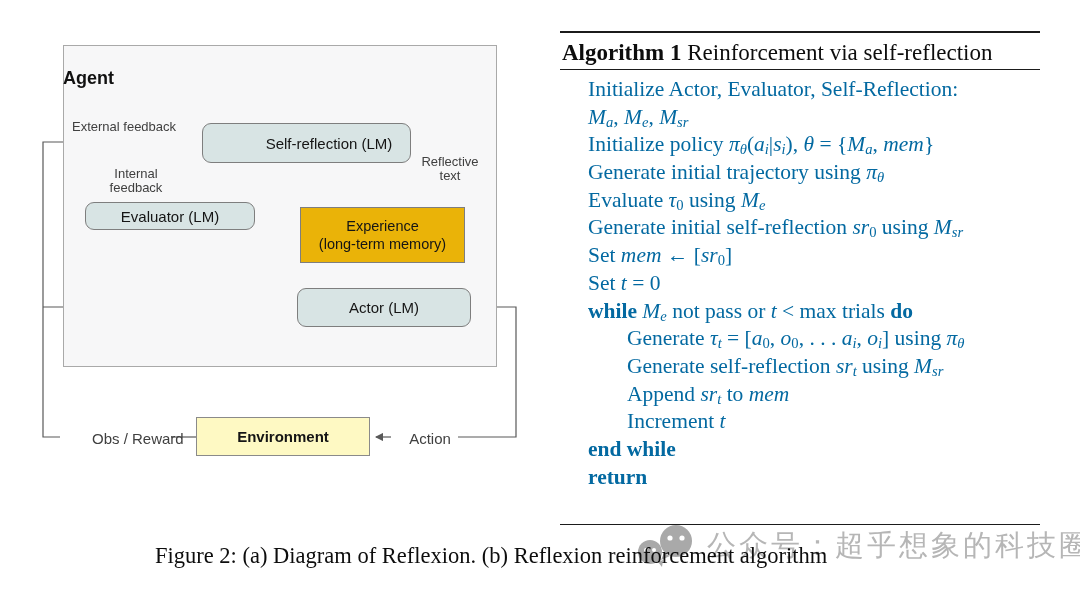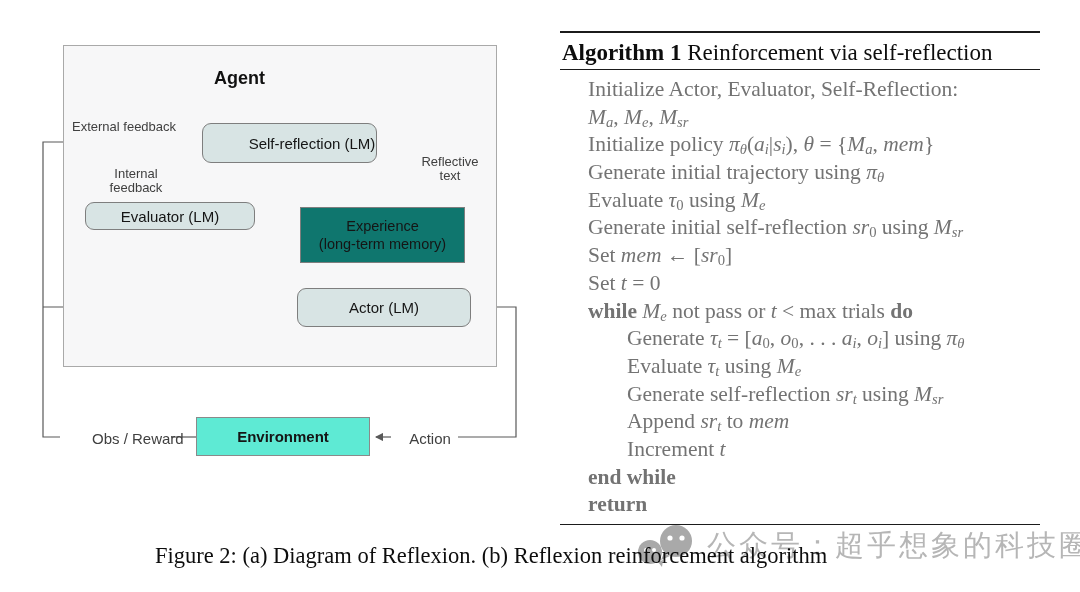--- a/index.html
+++ b/index.html
@@ -6,48 +6,48 @@
   #page{position:relative;width:1080px;height:592px;background:#ffffff;overflow:hidden;
         font-family:"Liberation Sans",sans-serif;}
 
   
   #arrows{position:absolute;left:0;top:0;}
   .box{position:absolute;box-sizing:border-box;border:1px solid #7e7e7e;
        display:flex;align-items:center;justify-content:center;text-align:center;
        color:#151515;background:#fff;}
   #agent-box{left:63px;top:45px;width:434px;height:322px;background:#f7f7f8;
              border:1px solid #a9a9a9;}
-  #agent-title{position:absolute;left:63px;top:68px;width:353px;text-align:center;
+  #agent-title{position:absolute;left:63px;top:68px;width:353px;text-align:left;
                font-weight:bold;font-size:18px;color:#111;}
   .bluebox{background:#d8e4e4;border-radius:9px;font-size:15px;}
-  .yellowbox{background:#0f766e;font-size:14.5px;line-height:18px;white-space:pre-line;}
-  #box-selfreflection{left:202px;top:123px;width:175px;height:40px;padding-left:45px;}
+  .yellowbox{background:#eab308;font-size:14.5px;line-height:18px;white-space:pre-line;}
+  #box-selfreflection{left:202px;top:123px;width:209px;height:40px;padding-left:45px;}
   #box-evaluator{left:85px;top:202px;width:170px;height:28px;}
   #box-experience{left:300px;top:207px;width:165px;height:56px;}
   #box-trajectory{left:88px;top:280px;width:169px;height:55px;}
   #box-actor{left:297px;top:288px;width:174px;height:39px;}
-  #box-environment{left:196px;top:417px;width:174px;height:39px;background:#5eead4;
+  #box-environment{left:196px;top:417px;width:174px;height:39px;background:#fef9c3;
                    border-color:#8a8a8a;font-weight:bold;font-size:15px;}
   .dlabel{position:absolute;font-size:13px;color:#404040;}
   #lbl-external{left:72px;top:119px;width:114px;}
   #lbl-internal{left:103px;top:159px;width:66px;text-align:center;white-space:pre-line;line-height:14px;margin-top:8px;}
   #lbl-reflective{left:414px;top:155px;width:72px;text-align:center;white-space:pre-line;line-height:14px;}
   #lbl-obs{left:60px;top:430px;width:112px;font-size:15px;margin-left:32px;}
   #lbl-action{left:403px;top:430px;width:54px;font-size:15px;text-align:center;}
 
   
   .rule{position:absolute;left:560px;width:480px;background:#1b1b1b;}
   #algo-rule-top{top:31px;height:2px;}
   #algo-rule-mid{top:69px;height:1.4px;}
   #algo-rule-bot{top:524px;height:1.4px;}
   #algo-title{position:absolute;left:562px;top:40px;font-family:"Liberation Serif",serif;
               font-size:23px;color:#0d0d0d;white-space:nowrap;}
   #algo-title .bseg{font-weight:bold;}
   #algo-body{position:absolute;left:588px;top:76px;font-family:"Liberation Serif",serif;
-             font-size:21.5px;color:#737373;}
+             font-size:21.5px;color:#0369a1;}
   .al{height:27.7px;line-height:27.7px;white-space:nowrap;}
   .al.ind{padding-left:39px;}
   .bseg{font-weight:bold;}
   .iseg{font-style:italic;}
   .sub{font-size:0.68em;vertical-align:-0.22em;}
 
   
   #caption{position:absolute;left:155px;top:543px;font-family:"Liberation Serif",serif;
            font-size:22.5px;color:#0d0d0d;white-space:nowrap;z-index:2;}
   #watermark{position:absolute;left:633px;top:522px;z-index:1;display:flex;align-items:center;}
@@ -107,21 +107,20 @@
       <div class="al"><span>Initialize Actor, Evaluator, Self-Reflection:</span></div>
       <div class="al"><span class="iseg">M</span><span class="iseg sub">a</span><span>, </span><span class="iseg">M</span><span class="iseg sub">e</span><span>, </span><span class="iseg">M</span><span class="iseg sub">sr</span></div>
       <div class="al"><span>Initialize policy </span><span class="iseg">π</span><span class="iseg sub">θ</span><span>(</span><span class="iseg">a</span><span class="iseg sub">i</span><span>|</span><span class="iseg">s</span><span class="iseg sub">i</span><span>), </span><span class="iseg">θ</span><span> = {</span><span class="iseg">M</span><span class="iseg sub">a</span><span>, </span><span class="iseg">mem</span><span>}</span></div>
       <div class="al"><span>Generate initial trajectory using </span><span class="iseg">π</span><span class="iseg sub">θ</span></div>
       <div class="al"><span>Evaluate </span><span class="iseg">τ</span><span class="sub">0</span><span> using </span><span class="iseg">M</span><span class="iseg sub">e</span></div>
       <div class="al"><span>Generate initial self-reflection </span><span class="iseg">sr</span><span class="sub">0</span><span> using </span><span class="iseg">M</span><span class="iseg sub">sr</span></div>
       <div class="al"><span>Set </span><span class="iseg">mem</span><span> ← [</span><span class="iseg">sr</span><span class="sub">0</span><span>]</span></div>
       <div class="al"><span>Set </span><span class="iseg">t</span><span> = 0</span></div>
       <div class="al"><span class="bseg">while </span><span class="iseg">M</span><span class="iseg sub">e</span><span> not pass or </span><span class="iseg">t</span><span> &lt; max trials </span><span class="bseg">do</span></div>
       <div class="al ind"><span>Generate </span><span class="iseg">τ</span><span class="iseg sub">t</span><span> = [</span><span class="iseg">a</span><span class="sub">0</span><span>, </span><span class="iseg">o</span><span class="sub">0</span><span>, . . . </span><span class="iseg">a</span><span class="iseg sub">i</span><span>, </span><span class="iseg">o</span><span class="iseg sub">i</span><span>] using </span><span class="iseg">π</span><span class="iseg sub">θ</span></div>
-      <div class="al ind"><span>Evaluate </span><span class="iseg">τ</span><span class="iseg sub">t</span><span> using </span><span class="iseg">M</span><span class="iseg sub">e</span></div>
       <div class="al ind"><span>Generate self-reflection </span><span class="iseg">sr</span><span class="iseg sub">t</span><span> using </span><span class="iseg">M</span><span class="iseg sub">sr</span></div>
       <div class="al ind"><span>Append </span><span class="iseg">sr</span><span class="iseg sub">t</span><span> to </span><span class="iseg">mem</span></div>
       <div class="al ind"><span>Increment </span><span class="iseg">t</span></div>
       <div class="al"><span class="bseg">end while</span></div>
       <div class="al"><span class="bseg">return</span></div>
     </div>
   <div class="rule" id="algo-rule-bot"></div>
 
   <div id="watermark">
     <svg id="wechat-icon" width="68" height="46" viewBox="0 0 68 46">

